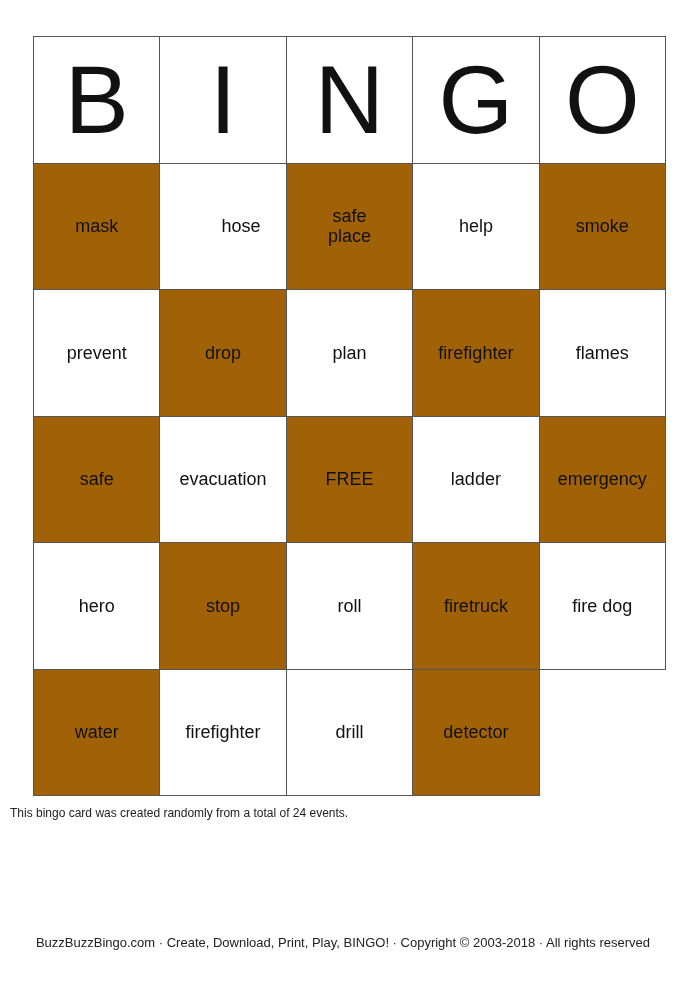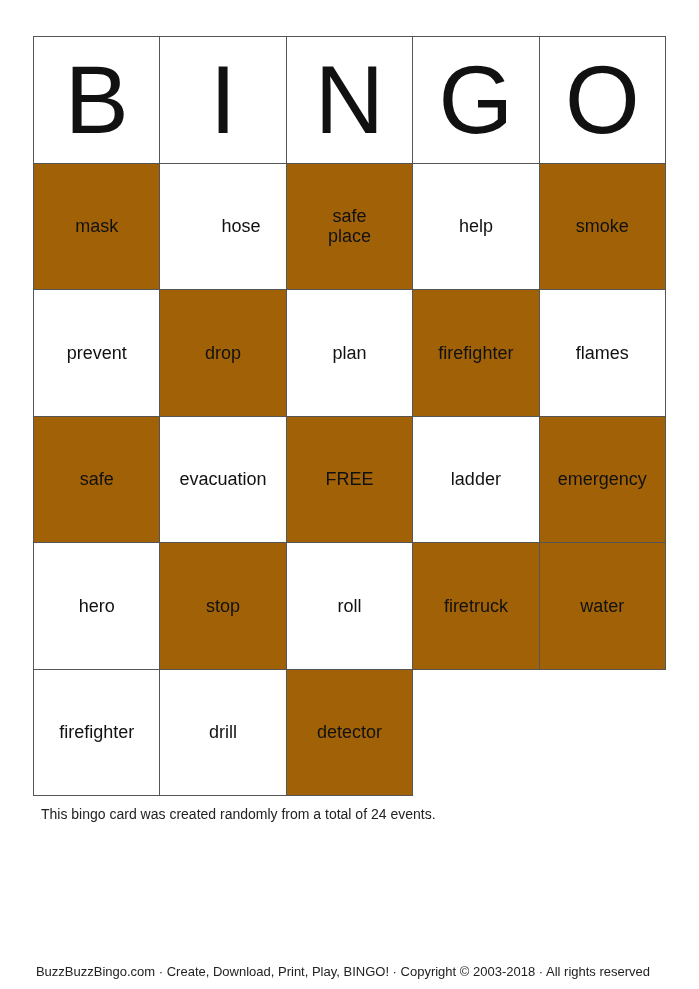--- a/index.html
+++ b/index.html
@@ -1,22 +1,22 @@
 <!DOCTYPE html>
 <html><head>
 <meta charset="utf-8">
 <style>
   html,body{margin:0;padding:0;background:#fff;}
   body{width:699px;height:989px;position:relative;font-family:"Liberation Sans",sans-serif;color:#111;overflow:hidden;}
   .grid{position:absolute;left:33px;top:36px;width:633px;height:760px;display:grid;grid-template-columns:repeat(5,1fr);grid-template-rows:repeat(6,1fr);border-top:1px solid #555;border-left:1px solid #555;box-sizing:border-box;}
   .cell{border-right:1px solid #555;border-bottom:1px solid #555;display:flex;align-items:center;justify-content:center;text-align:center;font-size:18px;line-height:20px;box-sizing:border-box;padding:4px;}
   .cell.gray{background:#a16207;}
   .hdr{font-size:96px;line-height:96px;}
-  .note{position:absolute;left:10px;top:806px;font-size:14px;color:#222;margin-left:31px;}
-  .footer{position:absolute;left:0;width:686px;top:964px;text-align:center;font-size:13px;color:#222;}
+  .note{position:absolute;left:10px;top:806px;font-size:12px;color:#222;}
+  .footer{position:absolute;left:0;width:686px;top:935px;text-align:center;font-size:13px;color:#222;}
 </style>
 </head>
 <body>
 
 <div class="grid" id="grid">
     <div class="cell hdr">B</div>
     <div class="cell hdr">I</div>
     <div class="cell hdr">N</div>
     <div class="cell hdr">G</div>
     <div class="cell hdr">O</div>
@@ -71,20 +71,23 @@
     </div>
     <div class="cell gray">
       <span style="white-space: pre-line;">stop</span>
     </div>
     <div class="cell">
       <span style="white-space: pre-line;">roll</span>
     </div>
     <div class="cell gray">
       <span style="white-space: pre-line;">firetruck</span>
     </div>
+    <div class="cell">
+      <span style="white-space: pre-line;">fire dog</span>
+    </div>
     <div class="cell gray">
       <span style="white-space: pre-line;">water</span>
     </div>
     <div class="cell">
       <span style="white-space: pre-line;">firefighter</span>
     </div>
     <div class="cell">
       <span style="white-space: pre-line;">drill</span>
     </div>
     <div class="cell gray">

